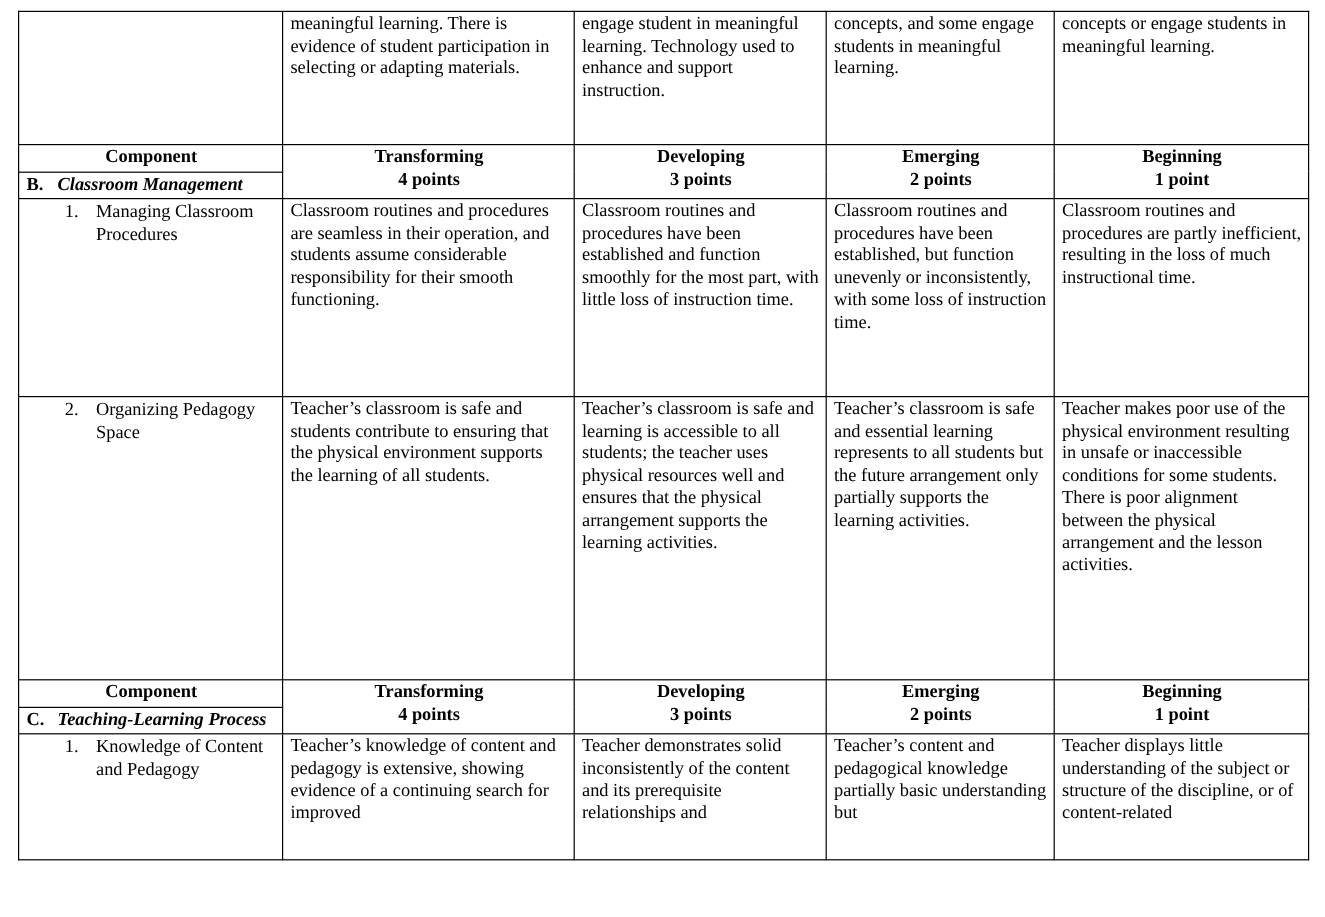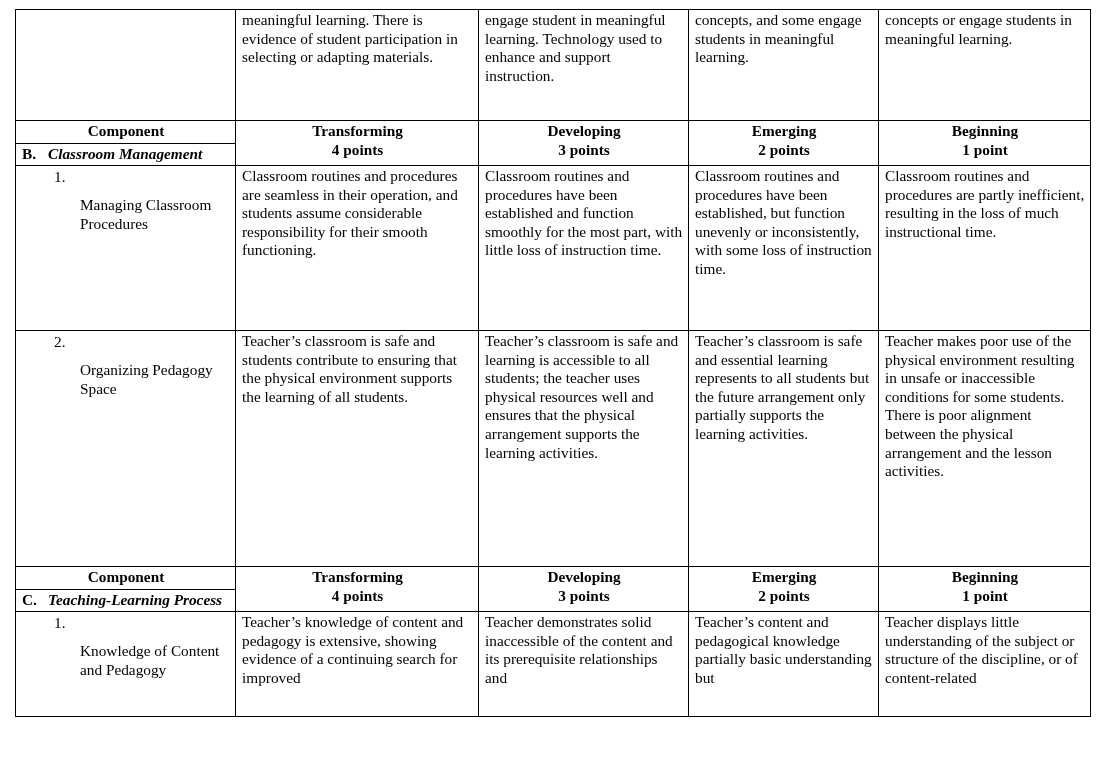--- a/index.html
+++ b/index.html
@@ -78,21 +78,21 @@
   .crit-wrap {
     display: flex;
     align-items: flex-start;
     padding-left: 32px;
     padding-top: 1px;
   }
   .crit-num {
     width: 26px;
     flex: 0 0 26px;
   }
-  .crit-text { flex: 1 1 auto; margin-top: 28px; }
+  .crit-text { flex: 1 1 auto; }
 
   .cell-text { display: block; }
 
   tr.crit-1 td { height: 165px; }
   tr.crit-2 td { height: 236px; }
   tr.crit-c1 td { height: 105px; }
   tr.hdr-band-b td { }
   tr.hdr-band-c td { }
 </style>
 </head>
@@ -234,21 +234,21 @@
         <td>
           <span class="crit-wrap">
             <span class="crit-num">1.</span>
             <span class="crit-text">Knowledge of Content and Pedagogy</span>
           </span>
         </td>
         <td>
           <span class="cell-text">Teacher’s knowledge of content and pedagogy is extensive, showing evidence of a continuing search for improved</span>
         </td>
         <td>
-          <span class="cell-text">Teacher demonstrates solid inaccessible of the content and its prerequisite relationships and</span>
+          <span class="cell-text">Teacher demonstrates solid inconsistently of the content and its prerequisite relationships and</span>
         </td>
         <td>
           <span class="cell-text">Teacher’s content and pedagogical knowledge partially basic understanding but</span>
         </td>
         <td>
           <span class="cell-text">Teacher displays little understanding of the subject or structure of the discipline, or of content-related</span>
         </td>
       </tr>
 
     </tbody>

